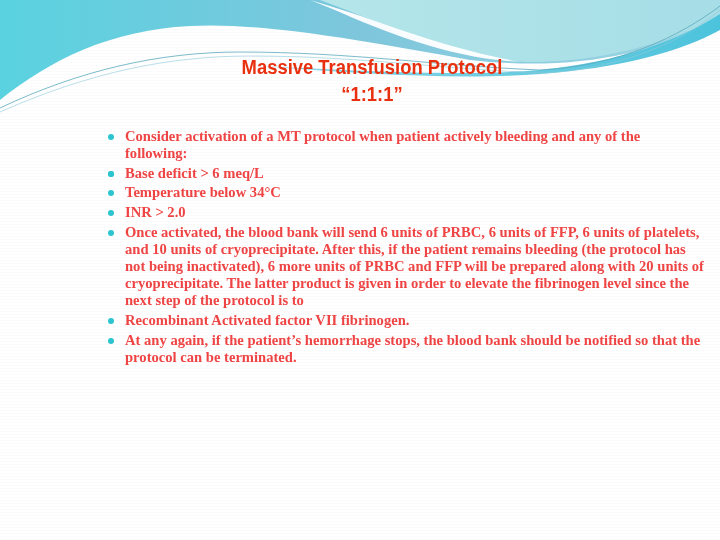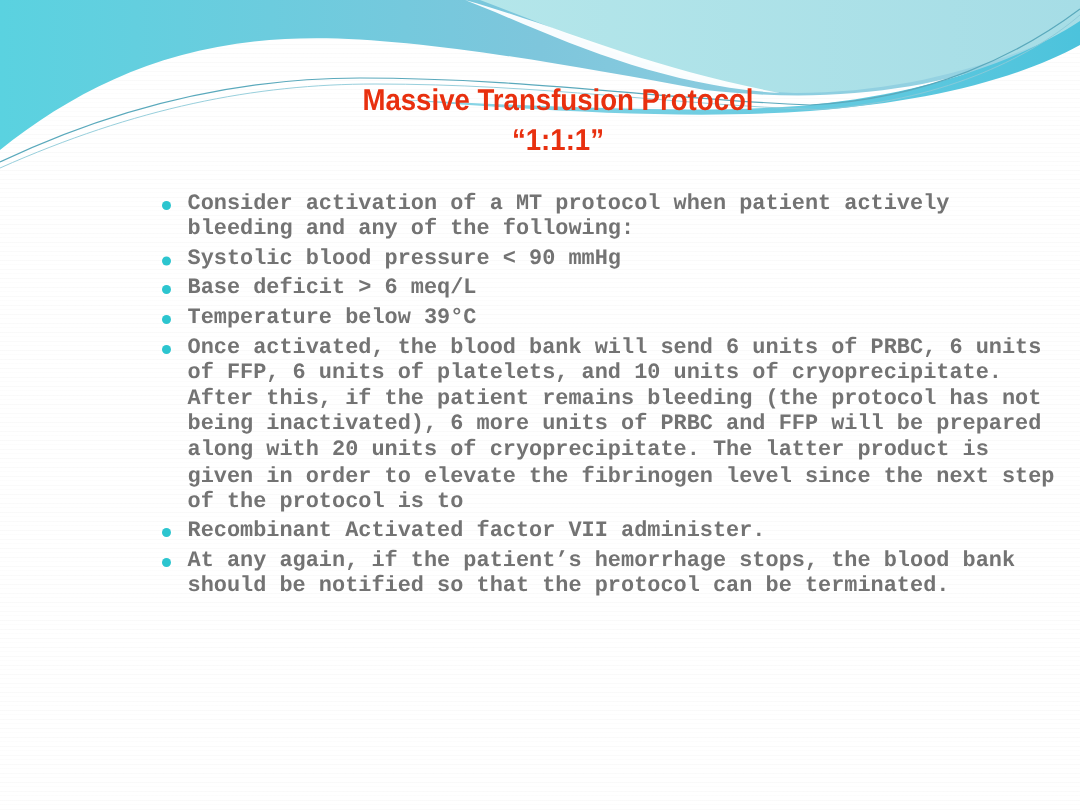--- a/index.html
+++ b/index.html
@@ -12,22 +12,22 @@
     .title {
       position: absolute; left: 120px; width: 504px; top: 54px; text-align: center;
       font-family: "Liberation Sans", sans-serif; font-weight: bold;
       color: #e8300f; font-size: 20px; line-height: 27px;
       transform: scaleX(0.92); transform-origin: center;
     }
     .title div { white-space: nowrap; }
     .bullets {
       position: absolute; left: 106px; top: 128px; width: 600px;
       margin: 0; padding: 0; list-style: none;
-      font-family: Liberation Mono, monospace; font-weight: bold;
-      font-size: 14.6px; line-height: 17.2px; color: #737373;
+      font-family: Liberation Serif, serif; font-weight: bold;
+      font-size: 14.6px; line-height: 17.2px; color: #ef4444;
     }
     .bullets li { position: relative; padding-left: 19px; margin-bottom: 2.4px; }
     .bullets li .dot {
       position: absolute; left: 2px; top: 6px; width: 6px; height: 6px;
       border-radius: 50%; background: #2cc5cf;
     }
     sup { font-size: 9px; line-height: 0; vertical-align: 6px; }
   </style>
 </head>
 <body>
@@ -61,19 +61,20 @@
   <path d="M0,112 C90,72 170,56 250,56 C360,56 450,70 545,73 C625,68 685,40 720,10" stroke="#8ccad8" stroke-width="0.6" fill="none"></path>
 </svg>
 
 <div class="title">
   <div>Massive Transfusion Protocol</div>
   <div>“1:1:1”</div>
 </div>
 
 <ul class="bullets">
   <li><span class="dot"></span><span>Consider activation of a MT protocol when patient actively bleeding and any of the following:</span></li>
-  <li><span class="dot"></span><span>Systolic blood pressure &lt; 90 mmHg</span></li>
+  <li><span class="dot"></span></li>
   <li><span class="dot"></span><span>Base deficit &gt; 6 meq/L</span></li>
-  <li><span class="dot"></span><span>Temperature below 39°C</span></li>
+  <li><span class="dot"></span><span>Temperature below 34°C</span></li>
+  <li><span class="dot"></span><span>INR &gt; 2.0</span></li>
   <li><span class="dot"></span><span>Once activated, the blood bank will send 6 units of PRBC, 6 units of FFP, 6 units of platelets, and 10 units of cryoprecipitate. After this, if the patient remains bleeding (the protocol has not being inactivated), 6 more units of PRBC and FFP will be prepared along with 20 units of cryoprecipitate. The latter product is given in order to elevate the fibrinogen level since the next step of the protocol is to</span></li>
-  <li><span class="dot"></span><span>Recombinant Activated factor VII administer.</span></li>
+  <li><span class="dot"></span><span>Recombinant Activated factor VII fibrinogen.</span></li>
   <li><span class="dot"></span><span>At any again, if the patient’s hemorrhage stops, the blood bank should be notified so that the protocol can be terminated.</span></li>
 </ul>
 
 </body></html>

